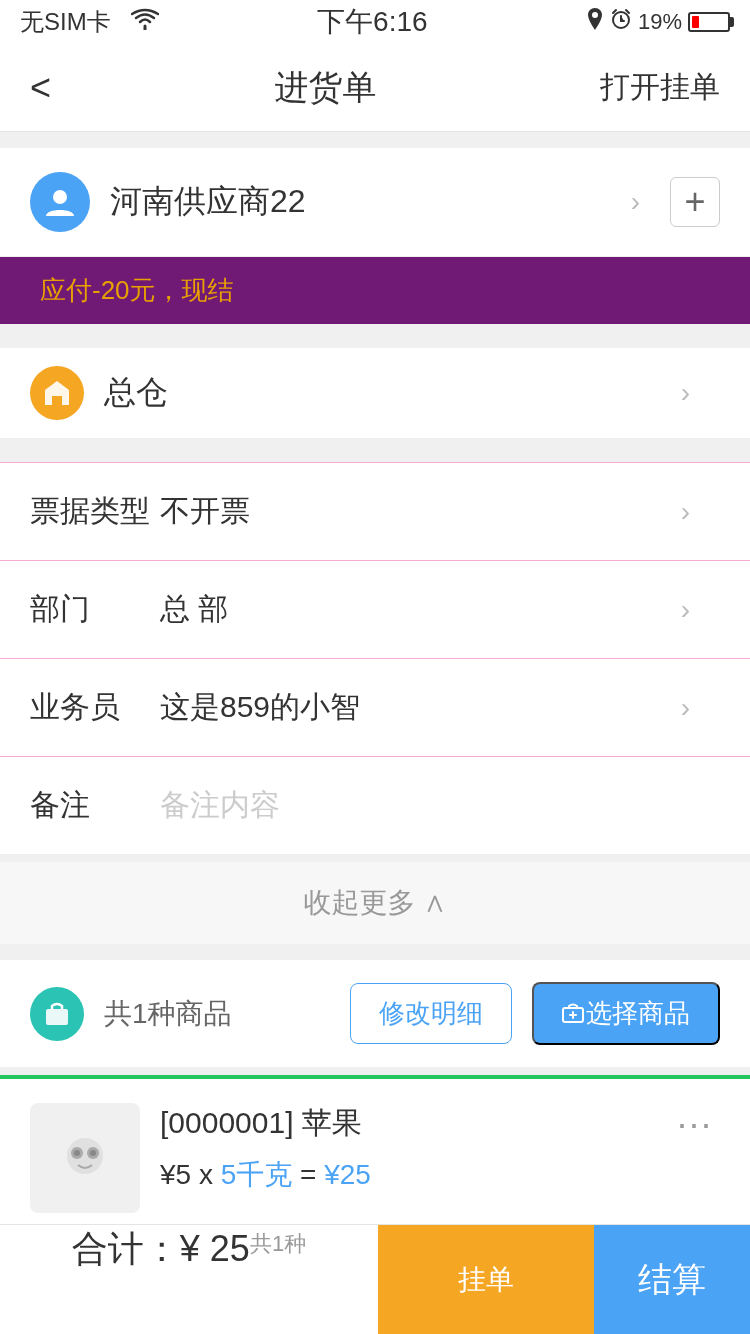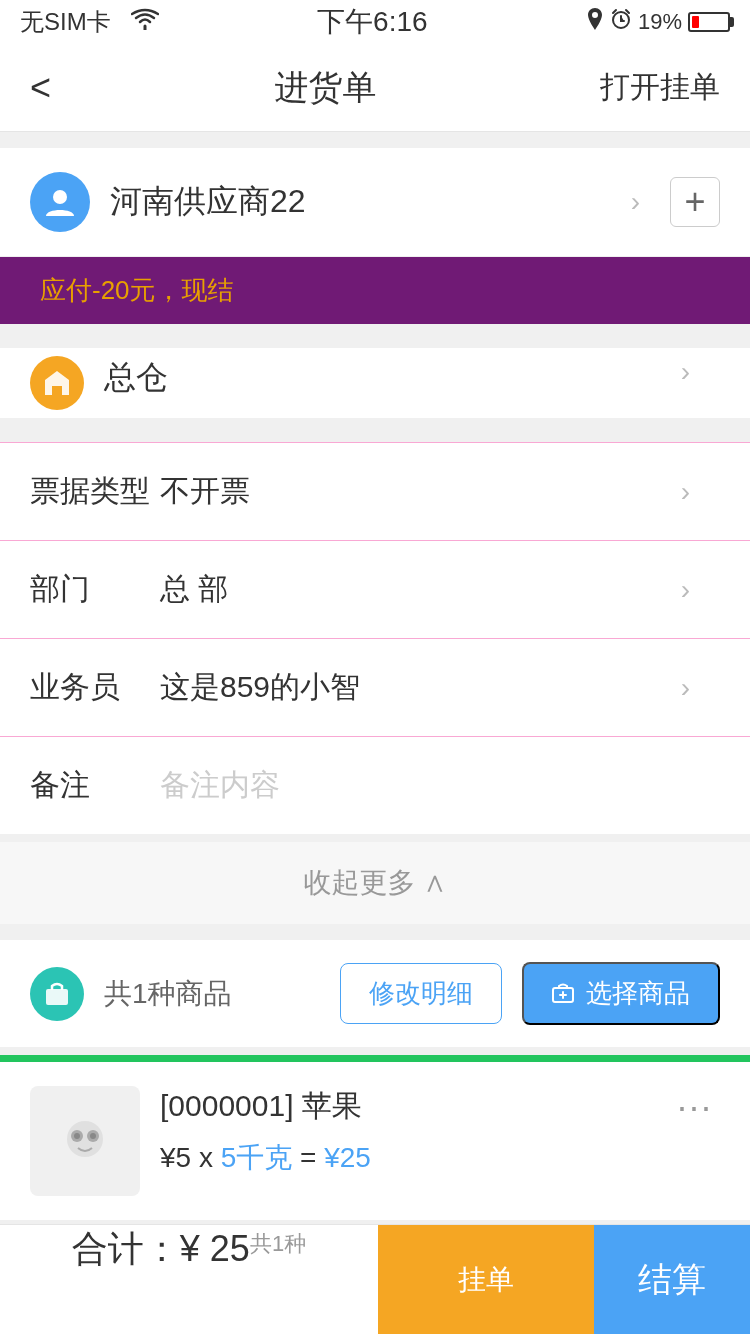--- a/index.html
+++ b/index.html
@@ -112,22 +112,22 @@
     .alert-row {
       background: #701a75;
       padding: 16px 40px;
       font-size: 26px;
       color: #e8a000;
     }
 
     
     .warehouse-row {
       display: flex;
-      align-items: flex-start;
-      padding: 8px 30px;
+      align-items: center;
+      padding: 18px 30px;
       background: #fff;
     }
     .warehouse-icon {
       width: 54px; height: 54px;
       border-radius: 50%;
       background: #f5a623;
       display: flex; align-items: center; justify-content: center;
       margin-right: 20px;
       flex-shrink: 0;
     }
@@ -195,30 +195,30 @@
       font-size: 26px;
     }
     .btn-blue {
       background: #4ba3f5;
       color: #fff;
       padding: 12px 28px;
       border-radius: 8px;
       font-size: 26px;
       display: flex;
       align-items: center;
-      gap: 12px;
+      gap: 2px;
     }
 
     
     .product-item {
       background: #fff;
       display: flex;
       align-items: flex-start;
       padding: 24px 30px;
-      border-top: 7px solid #22c55e;
+      border-top: 4px solid #22c55e;
       gap: 20px;
     }
     .product-thumb {
       width: 110px; height: 110px;
       background: #f0f0f0;
       border-radius: 8px;
       display: flex; align-items: center; justify-content: center;
       flex-shrink: 0;
     }
     .product-info { flex: 1; }

